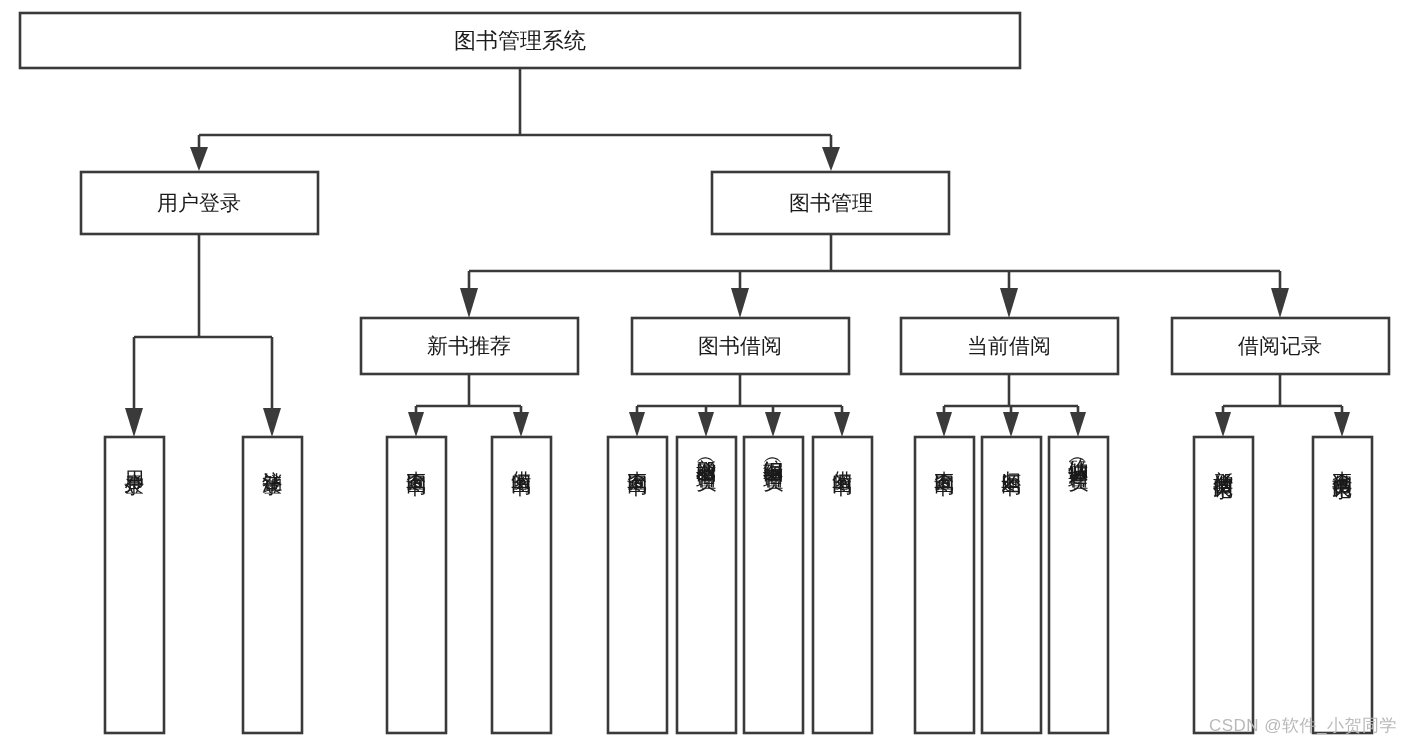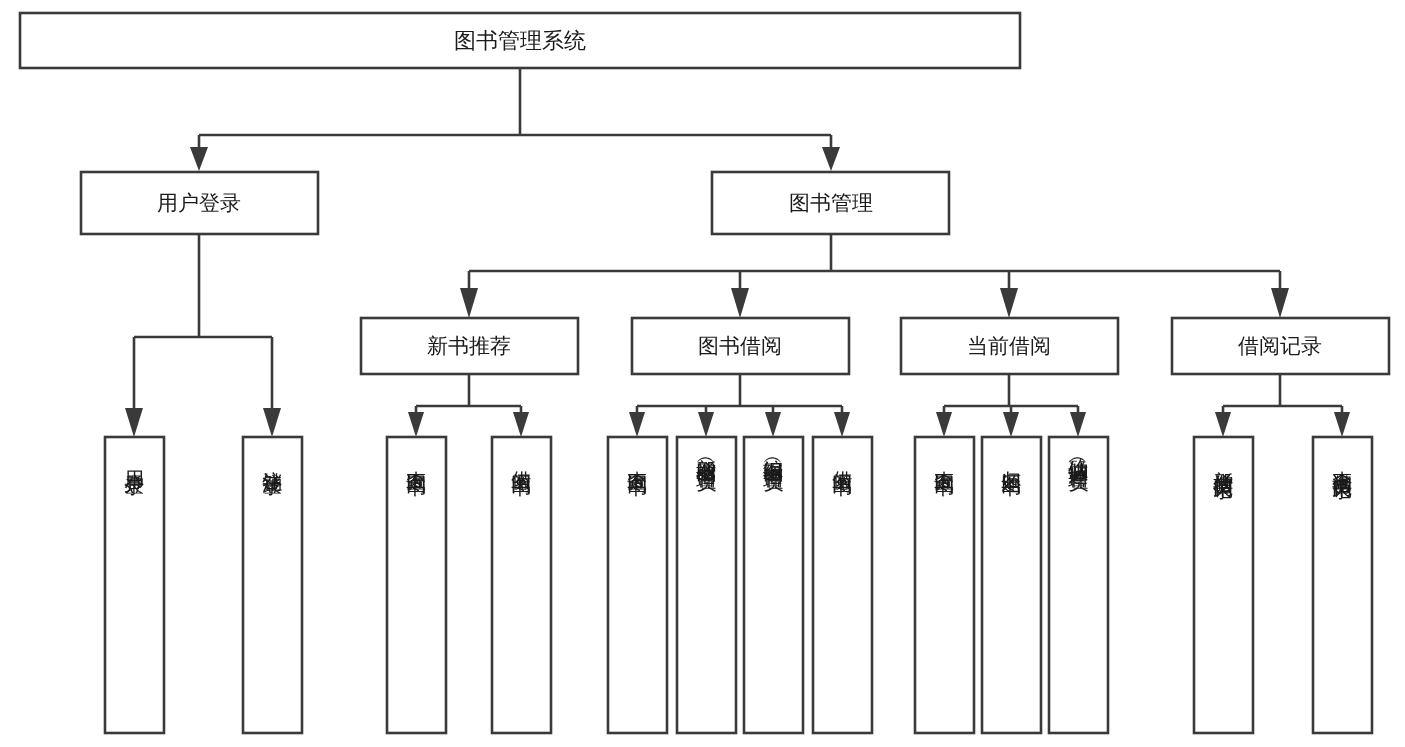--- a/index.html
+++ b/index.html
@@ -252,13 +252,14 @@
     <span class="leaf-label">确认归还（管理员）</span>
   </div>
 
   <div class="leaf-label-wrap" style="left:1194px; top:455px; width:59px; height:270px;">
     <span class="leaf-label">新增借阅记录</span>
   </div>
   <div class="leaf-label-wrap" style="left:1313px; top:455px; width:59px; height:270px;">
     <span class="leaf-label">查询借阅记录</span>
   </div>
 
+  <div class="watermark">CSDN @软件_小贺同学</div>
 </div>
 
 </body></html>

